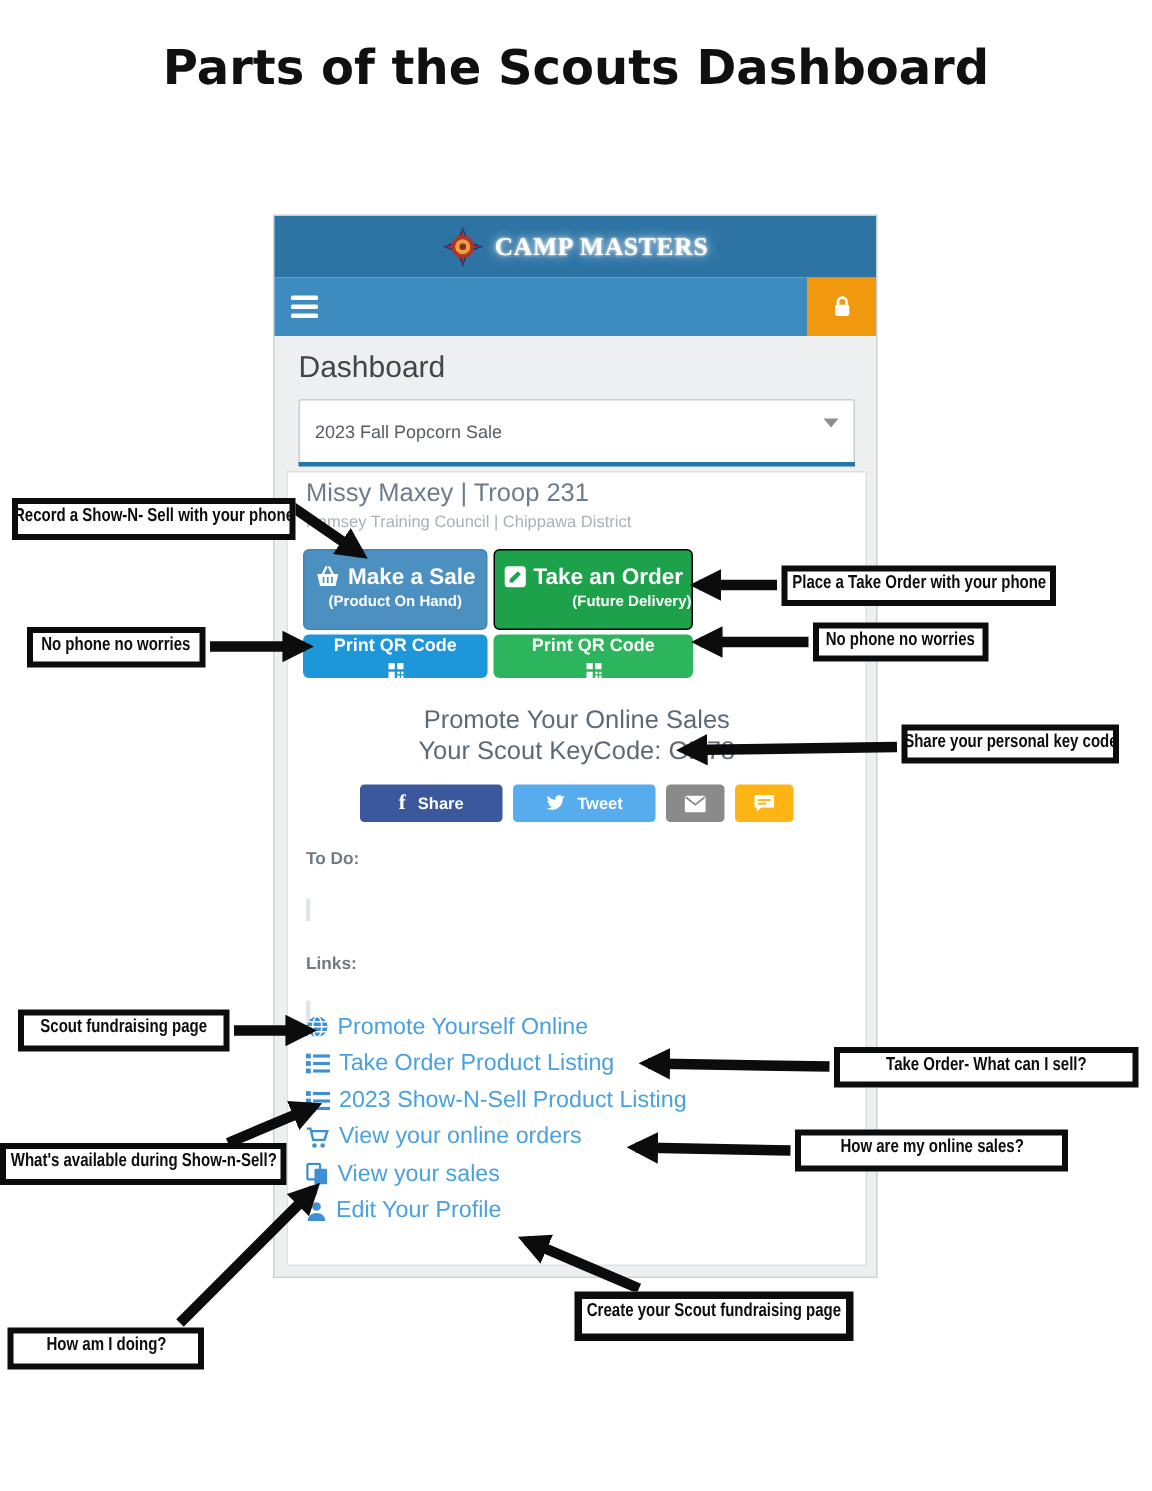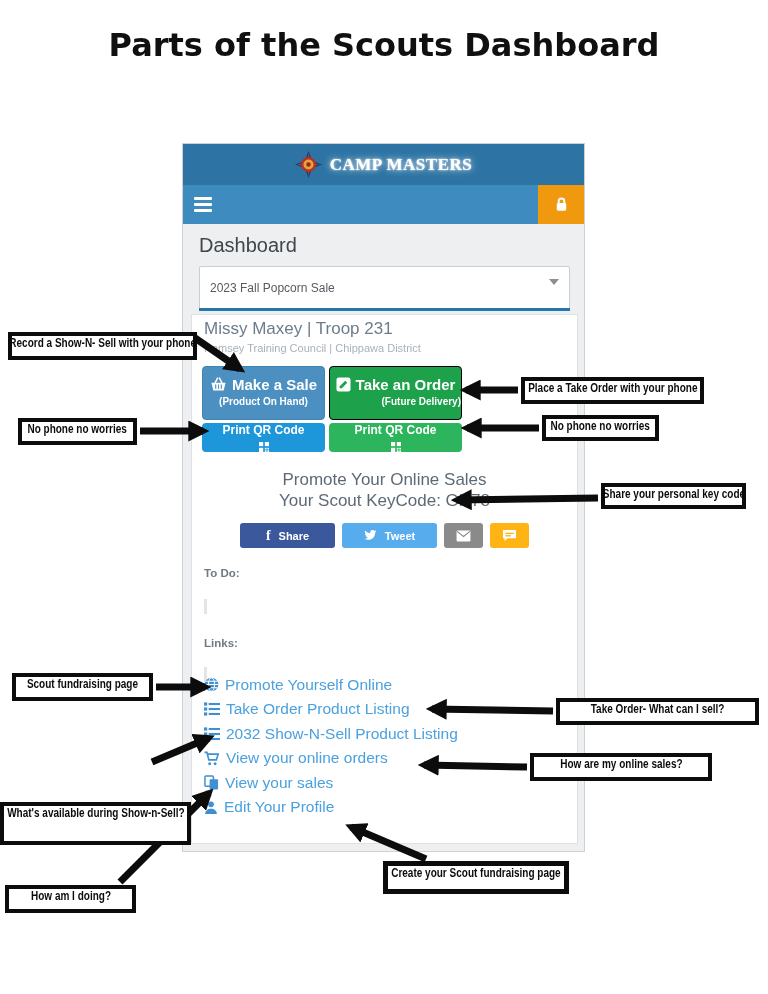--- a/index.html
+++ b/index.html
@@ -81,21 +81,21 @@
     display:flex; align-items:flex-start; justify-content:center; white-space:nowrap; }
   .co span { display:inline-block; transform:scaleX(.8); transform-origin:center;
     font-size:12.5px; font-weight:700; color:#0c0c0c; font-family:"Liberation Sans",sans-serif; }
   .co-record       { left:8px;   top:332px; width:189px; height:28px; }
   .co-nophone-l    { left:18px;  top:418px; width:119px; height:27px; }
   .co-place-order  { left:521px; top:377px; width:183px; height:27px; }
   .co-nophone-r    { left:542px; top:415px; width:117px; height:26px; }
   .co-share-key    { left:601px; top:483px; width:145px; height:26px; }
   .co-scout-page   { left:12px;  top:673px; width:141px; height:28px; }
   .co-take-what    { left:556px; top:698px; width:203px; height:27px; }
-  .co-whats-avail  { left:0px;   top:802px; width:191px; height:43px; }
+  .co-whats-avail  { left:0px;   top:762px; width:191px; height:28px; }
   .co-online-sales { left:530px; top:753px; width:182px; height:28px; }
   .co-how-doing    { left:5px;   top:885px; width:131px; height:28px; }
   .co-create-page  { left:383px; top:861px; width:186px; height:33px; border-width:5px; }
 </style>
 </head>
 <body>
 
 <div class="page-title">Parts of the Scouts Dashboard</div>
 
 <div class="phone">
@@ -248,21 +248,21 @@
         <svg width="16" height="14" viewBox="0 0 17 14">
           <g fill="#3f90d2">
               <rect x="0" y="0" width="3.4" height="3.4"></rect>
               <rect x="5" y="0.6" width="12" height="2.2"></rect>
           <rect x="0" y="5.3" width="3.4" height="3.4"></rect>
               <rect x="5" y="5.9" width="12" height="2.2"></rect>
           <rect x="0" y="10.6" width="3.4" height="3.4"></rect>
               <rect x="5" y="11.2" width="12" height="2.2"></rect>
             </g>
         </svg>
-        <span>2032 Show-N-Sell Product Listing</span>
+        <span>2023 Show-N-Sell Product Listing</span>
       </div>
       <div class="link-row">
         <svg width="16" height="15" viewBox="0 0 17 16">
           <path d="M0.5 1.5h2.6l2 8h8l2-6.2H4.2" fill="none" stroke="#3f90d2" stroke-width="1.7"></path>
           <circle cx="6" cy="13.5" r="1.6" fill="#3f90d2"></circle>
             <circle cx="11.8" cy="13.5" r="1.6" fill="#3f90d2"></circle>
         </svg>
         <span>View your online orders</span>
       </div>
       <div class="link-row">

